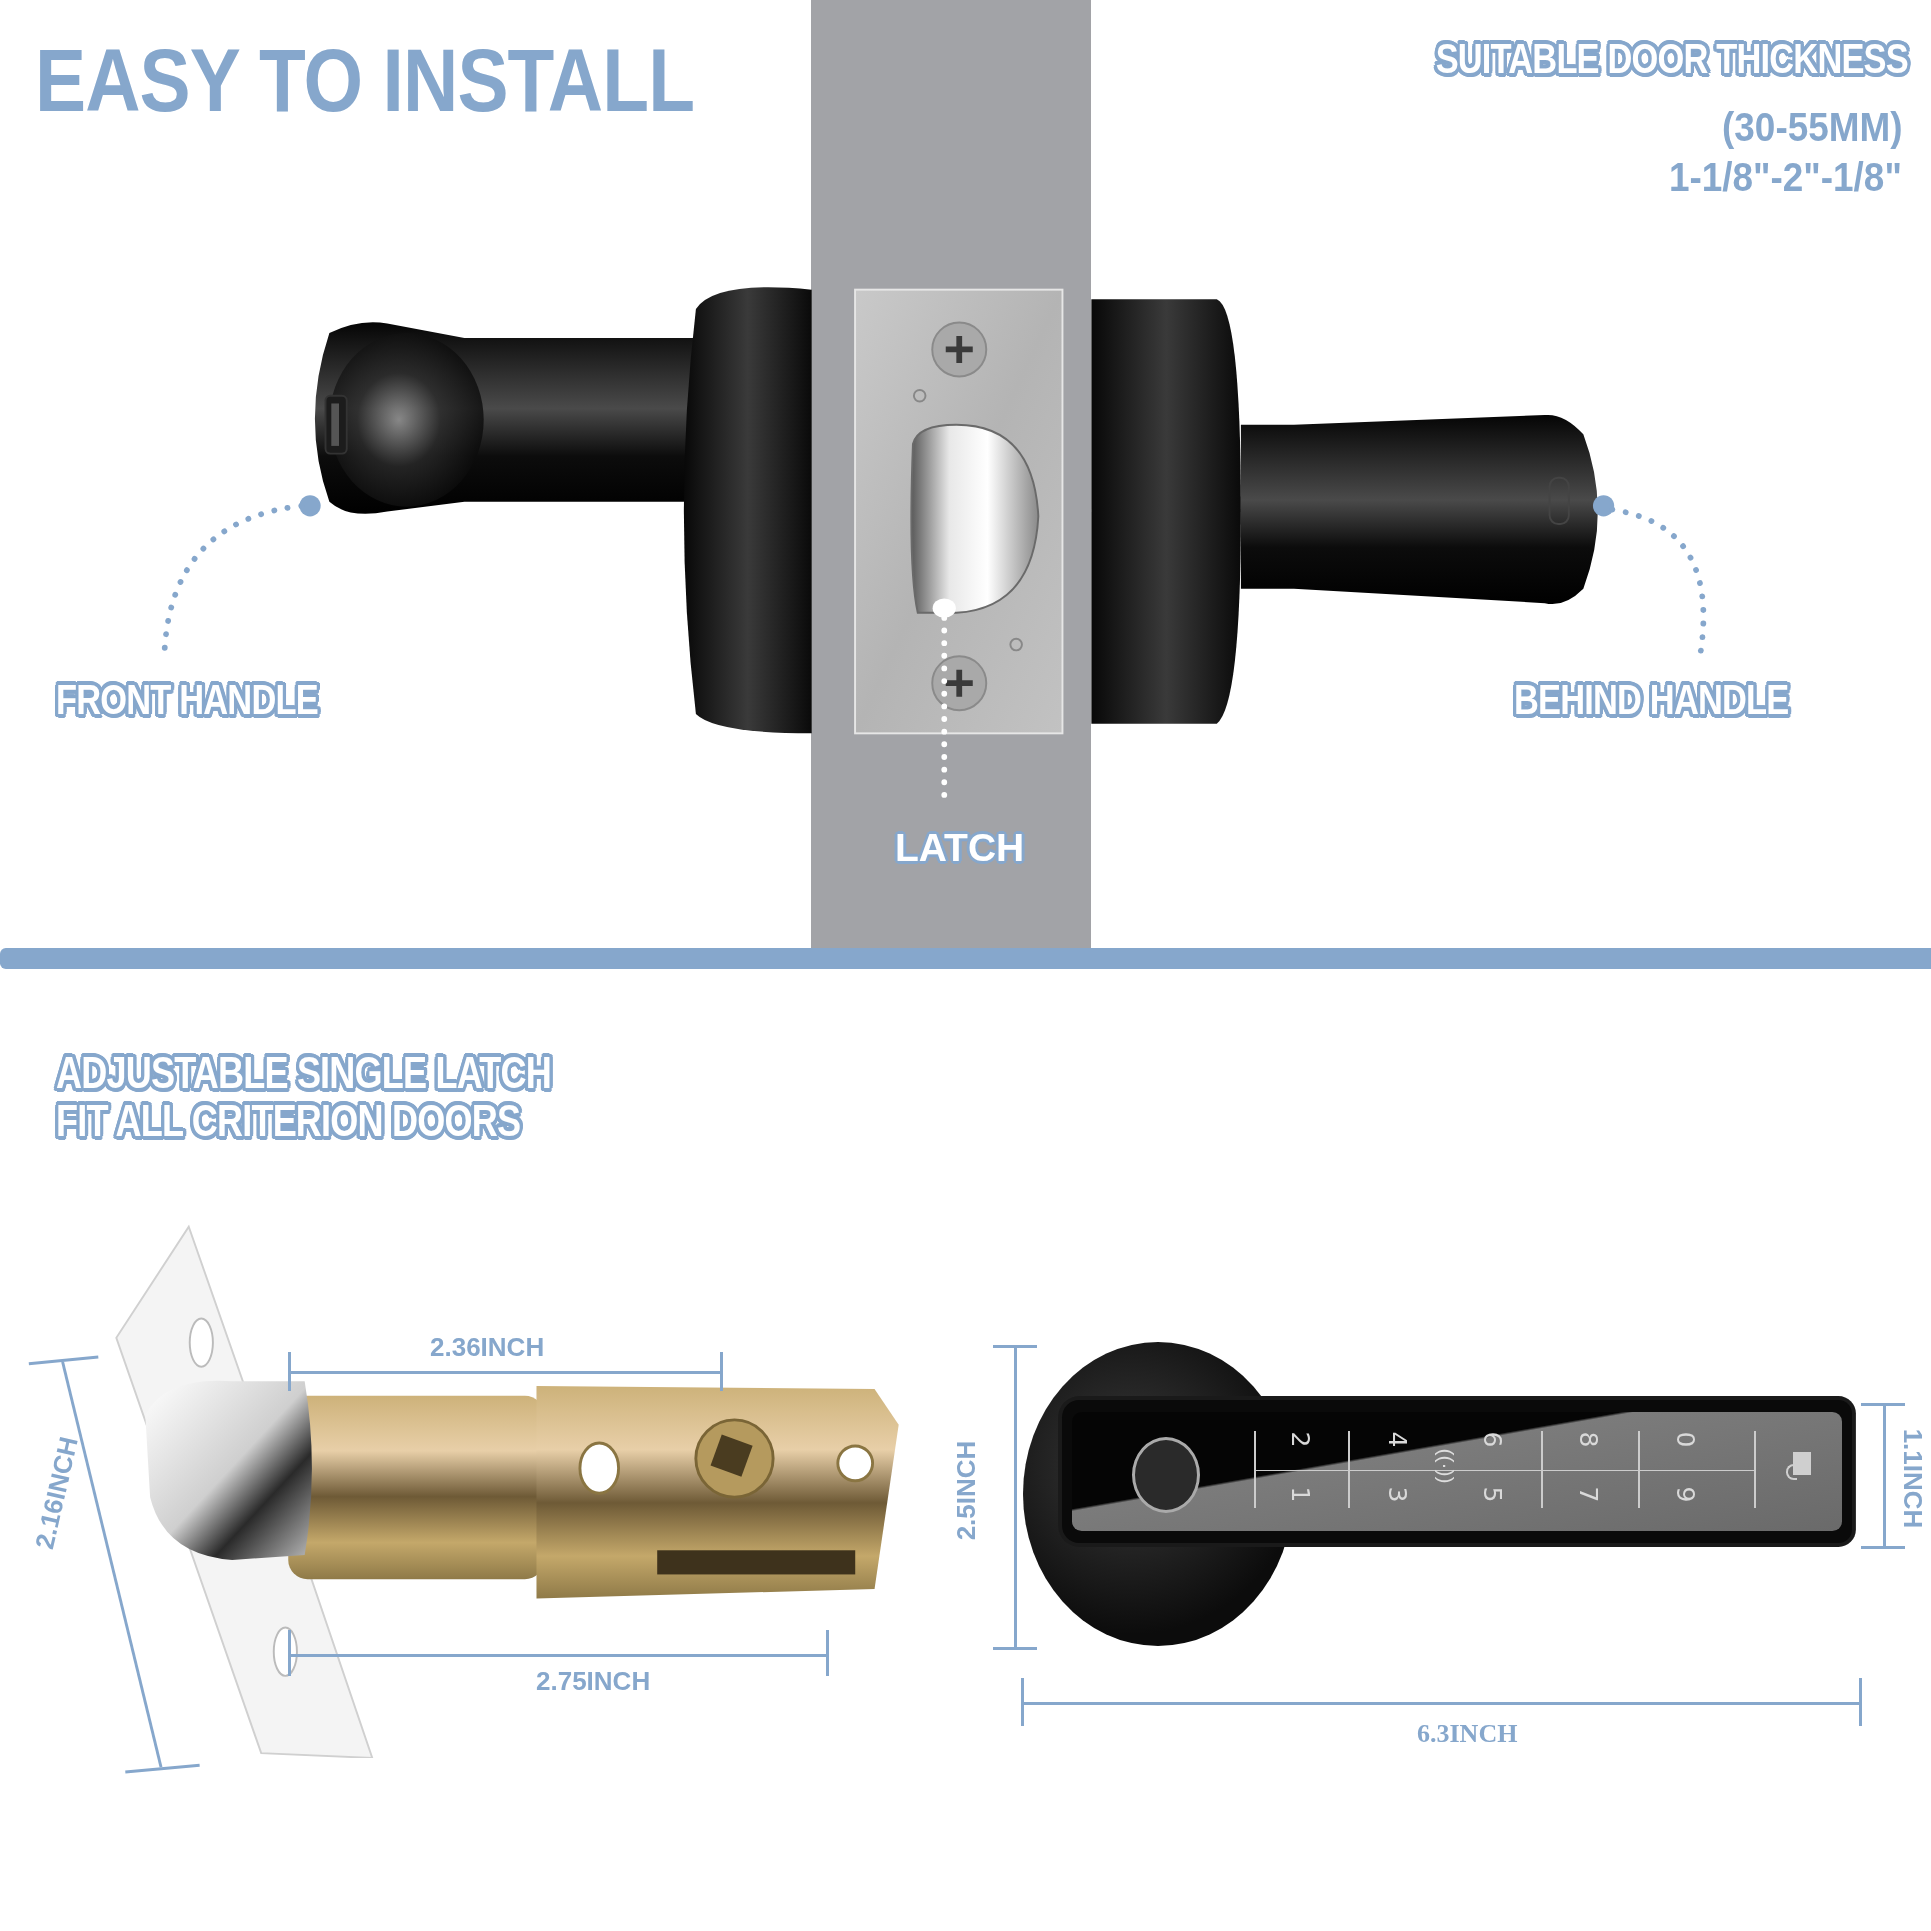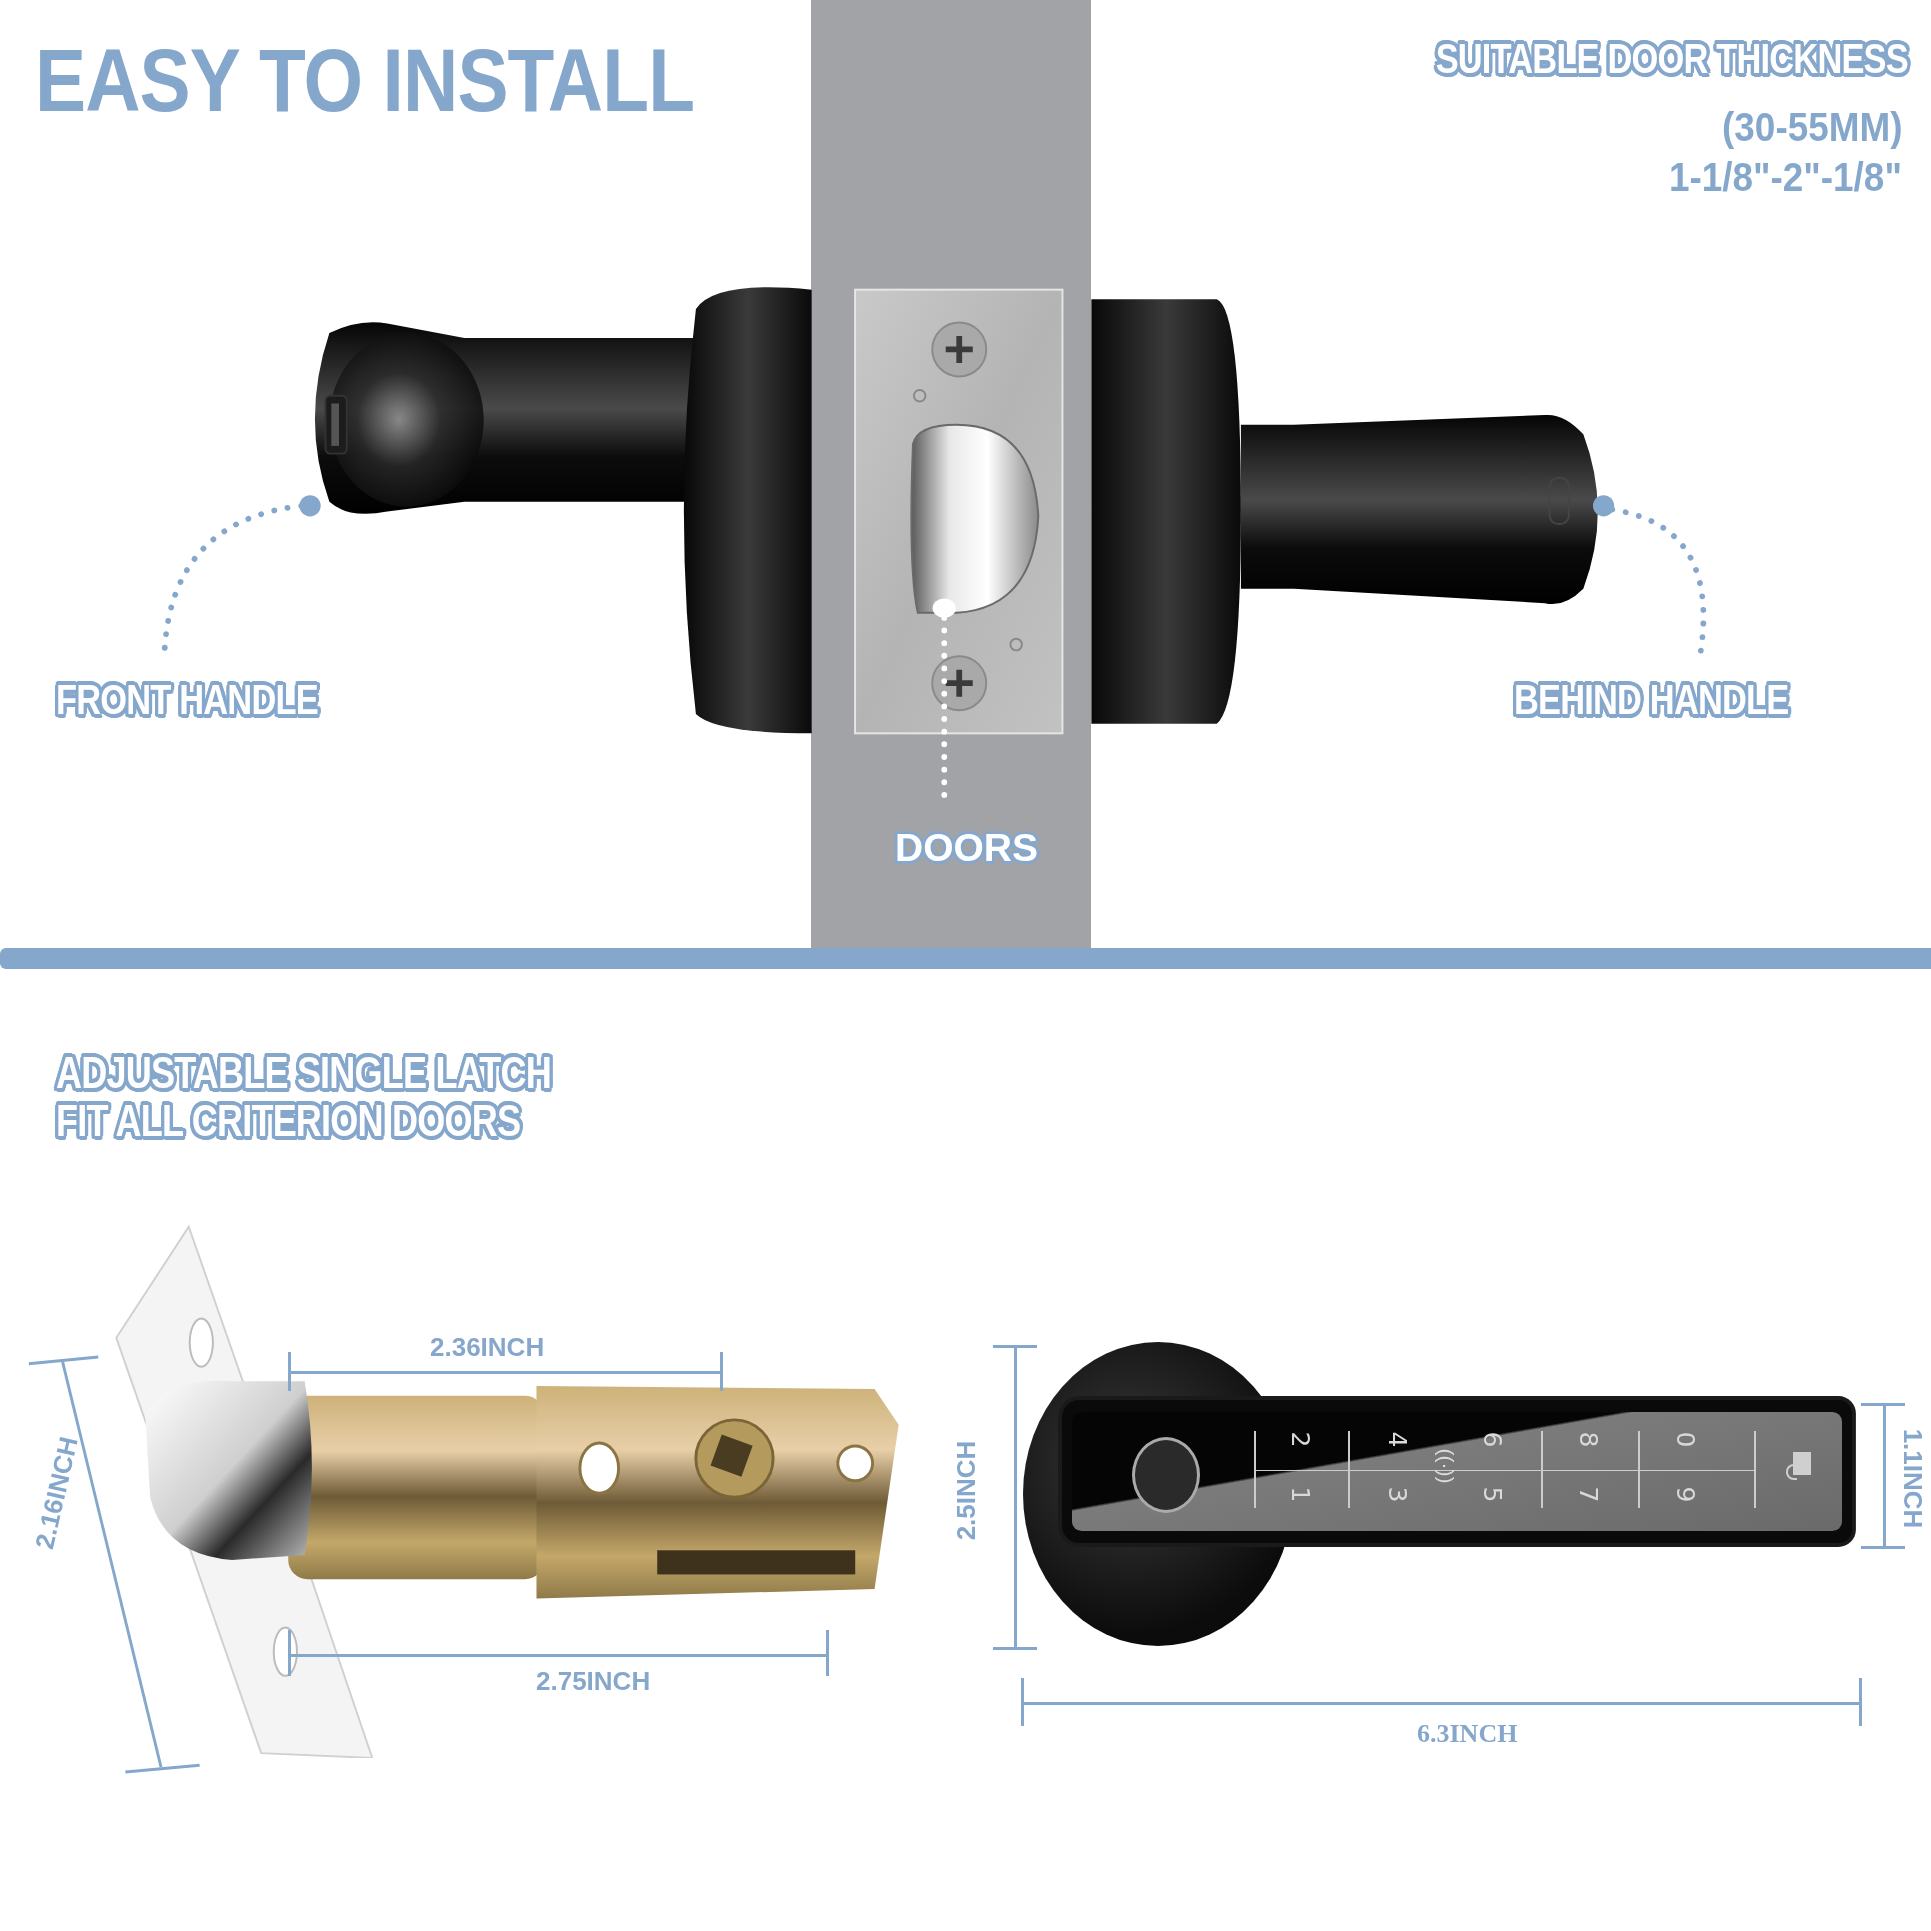--- a/index.html
+++ b/index.html
@@ -111,21 +111,21 @@
 
   <circle cx="1661" cy="524" r="11" fill="#86a7cc"></circle>
   <path d="M1670,528 Q1785,545 1760,685" fill="none" stroke="#86a7cc" stroke-width="6" stroke-dasharray="0.1 14" stroke-linecap="round"></path>
 
   <ellipse cx="978" cy="630" rx="12" ry="10" fill="#ffffff"></ellipse>
   <path d="M978,640 L978,835" fill="none" stroke="#ffffff" stroke-width="6" stroke-dasharray="0.1 13" stroke-linecap="round"></path>
 </svg>
 
 <div class="abs outlined callout-label" style="left:56px; top:676px;">FRONT HANDLE</div>
 <div class="abs outlined callout-label" style="left:1514px; top:676px;">BEHIND HANDLE</div>
-<div class="abs latch-label" style="left:895px; top:826px;">DOORS</div>
+<div class="abs latch-label" style="left:895px; top:826px;">LATCH</div>
 
 <div class="abs outlined section2-title" style="top:1048px;">ADJUSTABLE SINGLE LATCH</div>
 <div class="abs outlined section2-title" style="top:1096px;">FIT ALL CRITERION DOORS</div>
 
 <svg class="abs" style="left:97px; top:1217px;" width="821" height="541" viewBox="0 0 850 560">
   <defs>
     <linearGradient id="brass" x1="0" y1="0" x2="0" y2="1">
       <stop offset="0" stop-color="#cdb27a"></stop>
       <stop offset="0.3" stop-color="#e8cfa8"></stop>
       <stop offset="0.55" stop-color="#6e5a36"></stop>

